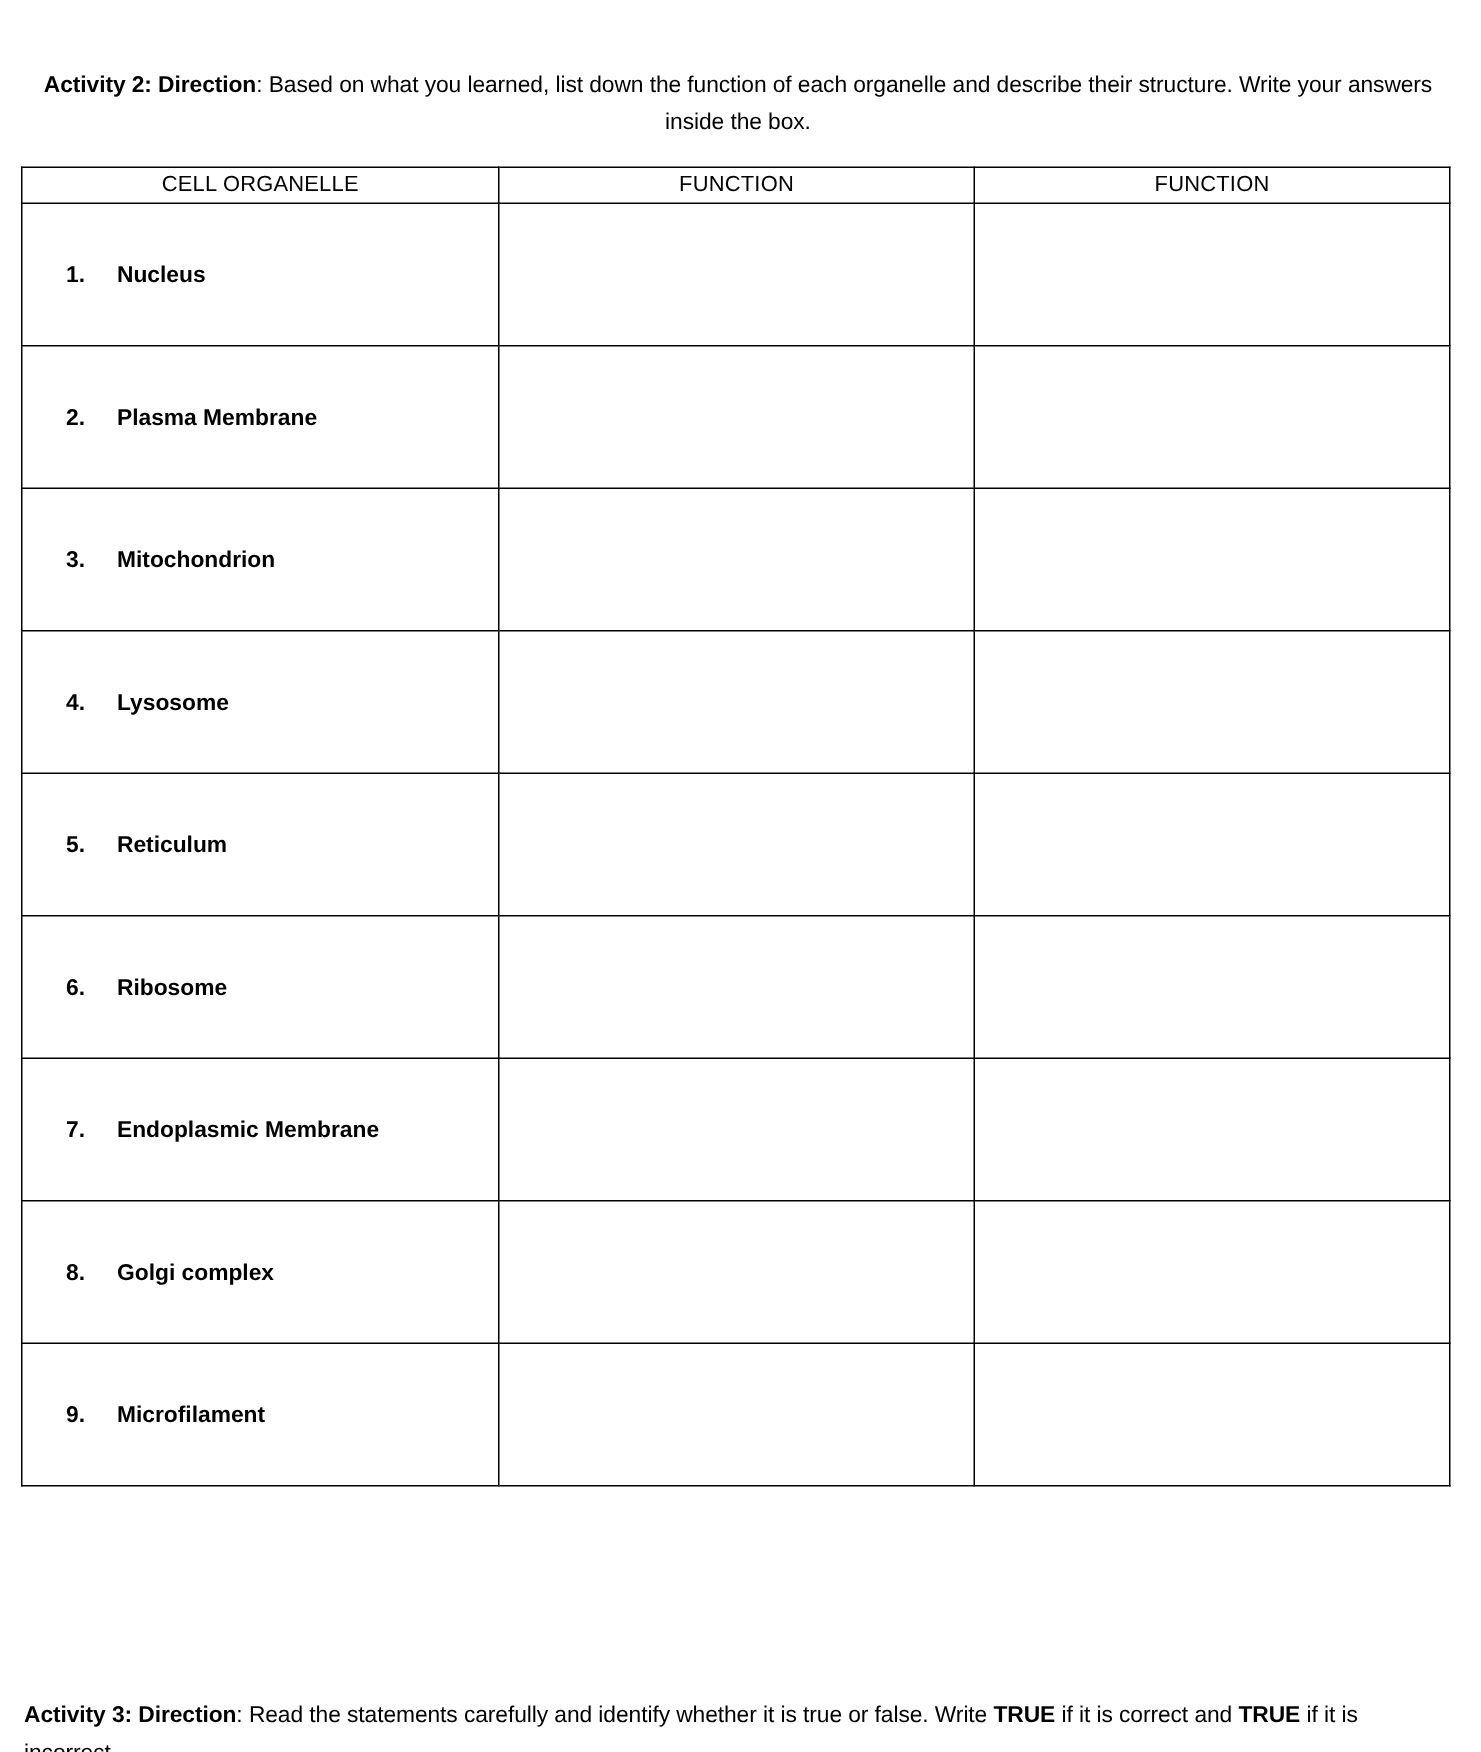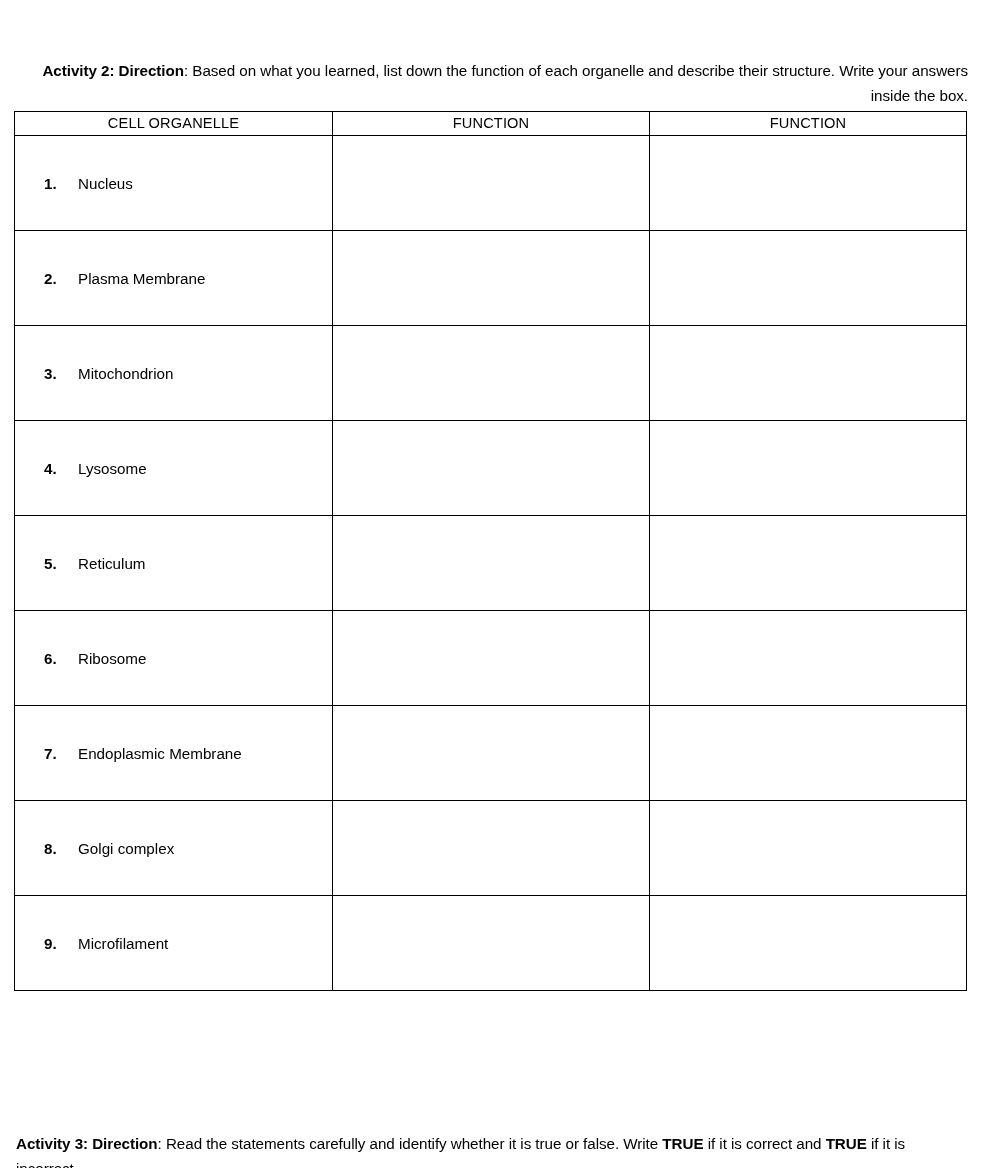--- a/index.html
+++ b/index.html
@@ -21,25 +21,25 @@
     left: 0; top: 0;
     width: 987px;
     height: 1168px;
     overflow: hidden;
   }
 
   
   .intro {
     position: absolute;
     left: 16px;
-    top: 44px;
+    top: 30px;
     width: 952px;
     font-size: 15.2px;
     line-height: 24.5px;
-    text-align: right;
+    text-align: center;
     letter-spacing: -0.05px;
   }
   .intro .lead { font-weight: bold; }
 
   
   .tbl-wrap {
     position: absolute;
     left: 14px;
     top: 111px;
     width: 952px;
@@ -85,21 +85,21 @@
   .num {
     font-size: 15.2px;
     font-weight: bold;
     width: 34px;
     flex: 0 0 34px;
     text-align: left;
     letter-spacing: 0px;
   }
   .oname {
     font-size: 15.2px;
-    font-weight: normal;
+    font-weight: bold;
     letter-spacing: 0px;
   }
   td.blank-cell { background: #ffffff; }
 
   
   .outro {
     position: absolute;
     left: 16px;
     top: 1117px;
     width: 952px;

